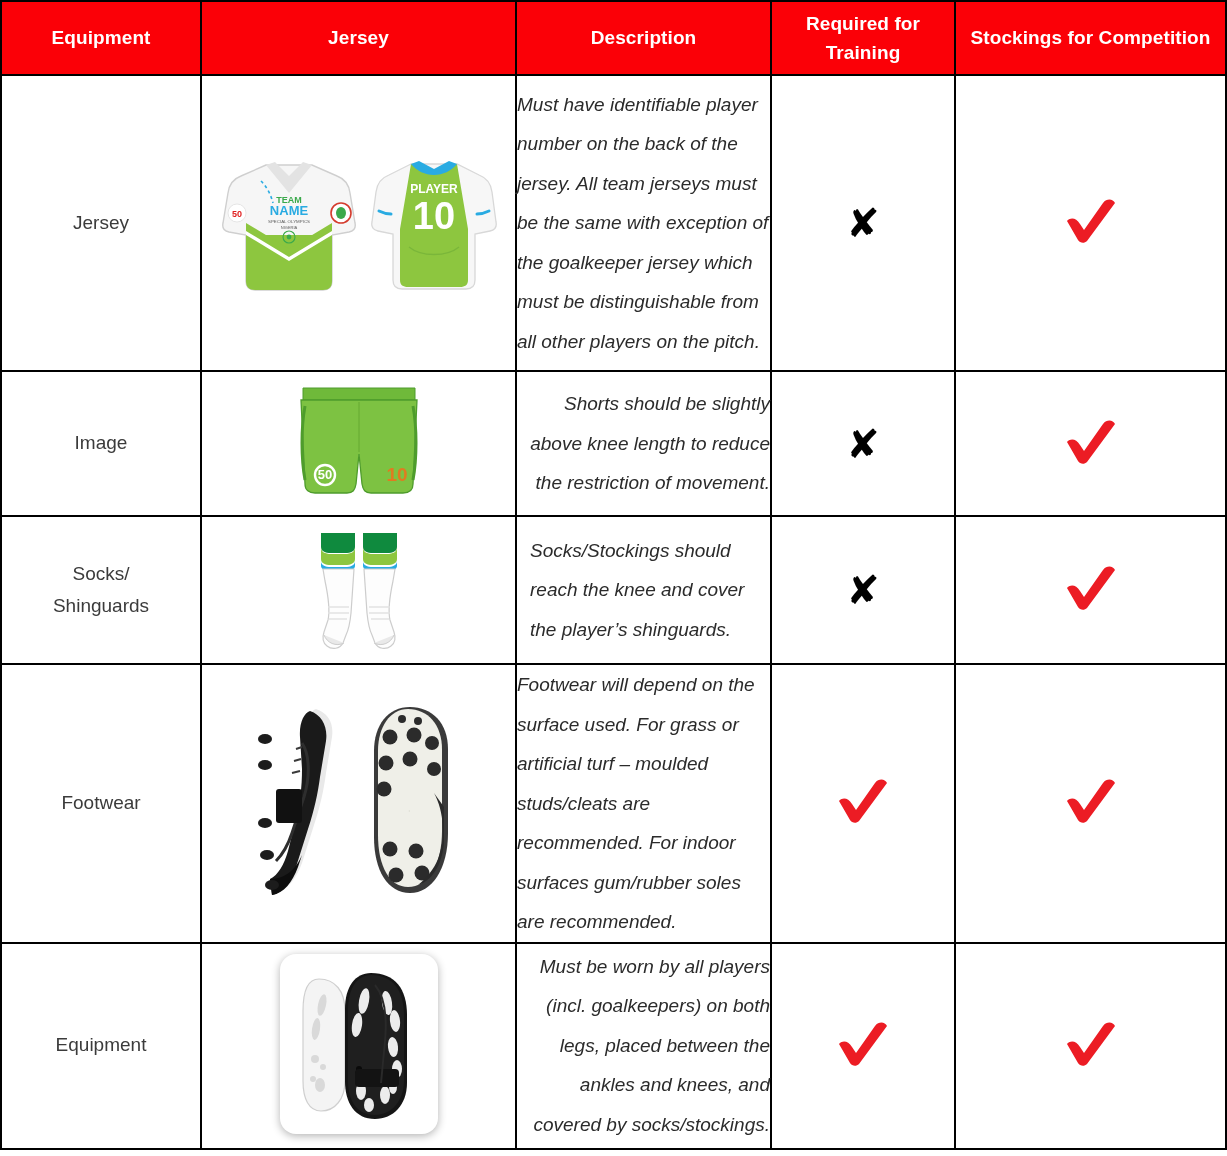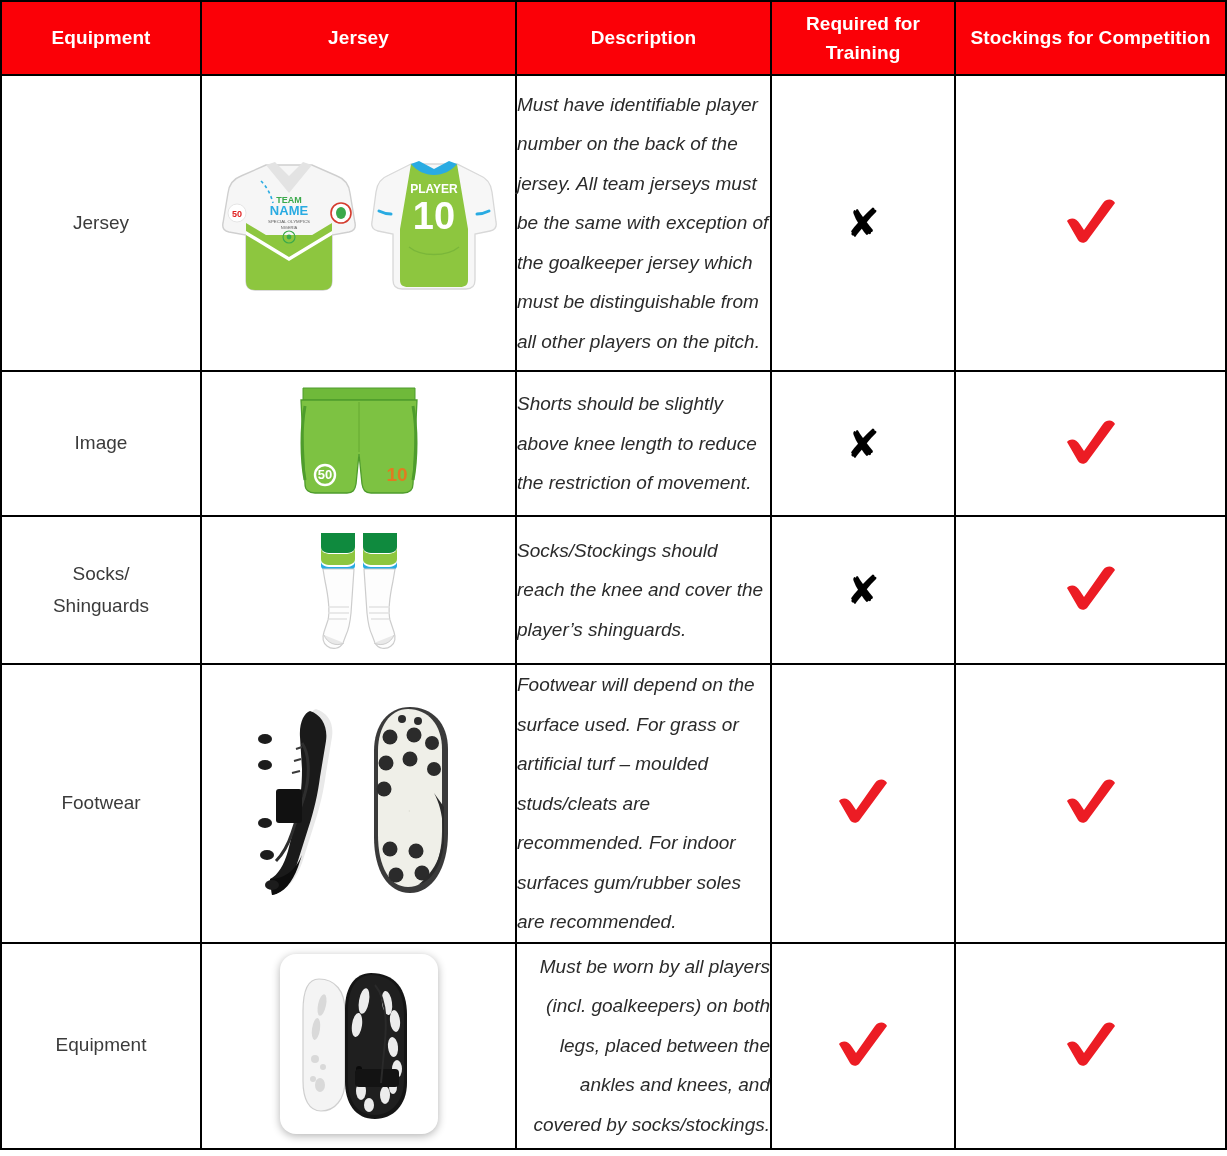--- a/index.html
+++ b/index.html
@@ -154,21 +154,21 @@
             <path d="M14 20 L130 20 L126 104 C126 110 122 113 116 113 L84 113 C78 113 76 110 75 104 L72 74 L69 104 C68 110 66 113 60 113 L28 113 C22 113 18 110 18 104 Z" fill="#7dc242" stroke="#4e9c2c" stroke-width="1.3"></path>
             <path d="M72 22 L72 72" stroke="#6aae35" stroke-width="1.2"></path>
             <path d="M18 26 C14 48 14 78 18 100" fill="none" stroke="#4e9c2c" stroke-width="3"></path>
             <path d="M126 26 C130 48 130 78 126 100" fill="none" stroke="#4e9c2c" stroke-width="3"></path>
             <circle cx="38" cy="95" r="10" fill="none" stroke="#ffffff" stroke-width="2.4"></circle>
             <text x="38" y="99" text-anchor="middle" font-family="'Liberation Sans',sans-serif" font-size="13" font-weight="bold" fill="#ffffff">50</text>
             <text x="110" y="101" text-anchor="middle" font-family="'Liberation Sans',sans-serif" font-size="19" font-weight="bold" fill="#e07b20">10</text>
           </svg>
         </div>
       </td>
-      <td class="desc-cell" style="vertical-align:middle;">Shorts should be slightly above knee length to reduce the restriction of movement.</td>
+      <td class="desc-cell" style="vertical-align:middle;text-align:right;">Shorts should be slightly above knee length to reduce the restriction of movement.</td>
       <td class="mark-cell">
         <span class="mark cross">✘</span>
       </td>
       <td class="mark-cell">
         <svg width="56" height="48" viewBox="0 0 56 48" class="mark check">
           <path d="M4 24 C8 20 13 21 17 27 L21 33 L40 6 C44 1 50 2 52 6 L24 44 C21 47 17 46 15 43 Z" fill="#ec1c24"></path>
         </svg>
       </td>
     </tr>
 
@@ -190,21 +190,21 @@
 
             <path d="M64 8 L98 8 L98 22 C98 26 94 28 88 28 L74 28 C68 28 64 26 64 22 Z" fill="#0f8a3e"></path>
             <path d="M64 22 C64 27 68 29 74 29 L88 29 C94 29 98 27 98 22 L98 34 C98 38 94 40 88 40 L74 40 C68 40 64 38 64 34 Z" fill="#8dc63f"></path>
             <path d="M64 36 C64 40 68 42 74 42 L88 42 C94 42 98 40 98 36 L98 41 C98 44 94 46 88 46 L74 46 C68 46 64 44 64 41 Z" fill="#29abe2"></path>
             <path d="M65 44 L96 44 L94 56 C91 70 89 86 91 95 L95 107 C97 113 96 118 92 121 C87 125 79 124 76 118 L73 110 C70 104 69 98 68 88 Z" fill="#fdfdfd" stroke="#cdcdcd" stroke-width="1.2"></path>
             <path d="M70 82 L91 82 M70 88 L91 88 M72 94 L90 94" stroke="#e2e2e2" stroke-width="1.4"></path>
             <path d="M95 110 C92 118 83 122 75 118" fill="#e9e9e9" stroke="#cdcdcd" stroke-width="1"></path>
           </svg>
         </div>
       </td>
-      <td class="desc-cell" style="vertical-align:middle;">Socks/Stockings should reach the knee and cover the player’s shinguards.</td>
+      <td class="desc-cell" style="vertical-align:middle;padding-left:13px;">Socks/Stockings should reach the knee and cover the player’s shinguards.</td>
       <td class="mark-cell">
         <span class="mark cross">✘</span>
       </td>
       <td class="mark-cell">
         <svg width="56" height="48" viewBox="0 0 56 48" class="mark check">
           <path d="M4 24 C8 20 13 21 17 27 L21 33 L40 6 C44 1 50 2 52 6 L24 44 C21 47 17 46 15 43 Z" fill="#ec1c24"></path>
         </svg>
       </td>
     </tr>
 

